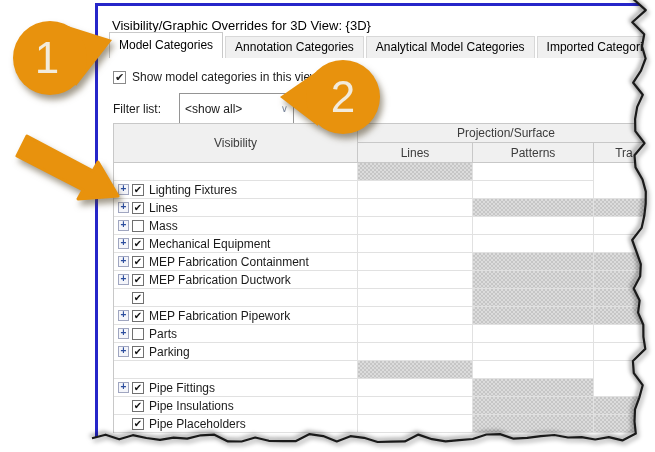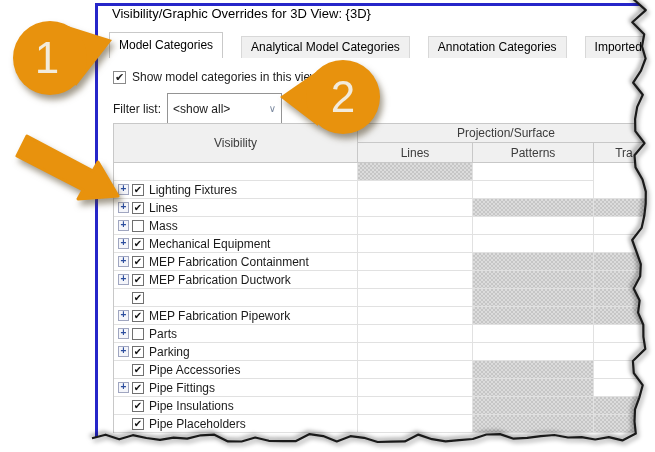--- a/index.html
+++ b/index.html
@@ -2,32 +2,32 @@
 <html><head>
 <meta charset="utf-8">
 <style>
   html,body{margin:0;padding:0;background:#fff;}
   .canvas{position:relative;width:655px;height:452px;overflow:hidden;background:#fff;
           font-family:"Liberation Sans",sans-serif;color:#1a1a1a;}
 
   
   .dialog{position:absolute;left:95px;top:3px;width:560px;height:449px;background:#fff;
           border-left:3px solid #2626C9;border-top:3px solid #2626C9;box-sizing:border-box;}
-  .titlebar{height:27px;display:flex;align-items:flex-start;padding-left:14px;font-size:13px;color:#000;}
-  .tabstrip{display:flex;align-items:flex-end;height:25px;padding-left:11px;gap:18px;}
+  .titlebar{height:27px;display:flex;align-items:flex-end;padding-left:14px;font-size:13px;color:#000;}
+  .tabstrip{display:flex;align-items:flex-end;height:25px;padding-left:11px;gap:2px;}
   .tab{font-size:12px;padding:0 9px;height:21px;line-height:21px;background:#f0f0f0;
        border:1px solid #d8d8d8;border-bottom:none;white-space:nowrap;color:#000;}
   .tab.active{background:#fff;height:25px;line-height:25px;border-color:#c9c9c9;z-index:2;}
 
   .controls{padding:11px 0 0 15px;}
   .checkrow{display:flex;align-items:center;gap:6px;font-size:12px;height:16px;margin-bottom:8px;}
   .cb{width:13px;height:13px;border:1px solid #8a8a8a;background:#fff;box-sizing:border-box;
       font-size:11px;line-height:11px;text-align:center;color:#222;}
   .cb.checked::before{content:"✔";}
-  .filterrow{display:flex;align-items:center;font-size:12px;gap:6px;}
+  .filterrow{display:flex;align-items:center;font-size:12px;gap:18px;}
   .combo{width:115px;height:21px;border:1px solid #949494;background:#fff;box-sizing:border-box;
          display:flex;align-items:center;justify-content:space-between;padding:15px 5px;font-size:12px;}
   .chev{color:#7c8aa0;font-size:10px;line-height:10px;}
 
   
   .vtable{position:absolute;left:15px;top:117px;width:542px;border-left:1px solid #c8c8c8;
           border-top:1px solid #c8c8c8;box-sizing:border-box;}
   .thead{display:grid;grid-template-columns:244px 115px 121px 61px;grid-template-rows:19px 20px;}
   .hcell{background:#f0f0f0;border-right:1px solid #c8c8c8;border-bottom:1px solid #c8c8c8;
          display:flex;align-items:center;justify-content:center;font-size:12px;color:#3c3c3c;
@@ -63,22 +63,22 @@
 
 <div class="canvas">
 
   <div class="dialog">
     <div class="titlebar">
       <span>Visibility/Graphic Overrides for 3D View: {3D}</span>
     </div>
 
     <div class="tabstrip">
       <div class="tab active">Model Categories</div>
+      <div class="tab">Annotation Categories</div>
       <div class="tab">Analytical Model Categories</div>
-      <div class="tab">Annotation Categories</div>
       <div class="tab">Imported Categories</div>
 
     </div>
 
     <div class="controls">
       <div class="checkrow">
         <span class="cb checked" id="main-cb"></span>
         <span>Show model categories in this view</span>
       </div>
       <div class="filterrow">
@@ -197,25 +197,20 @@
     <div class="cell vis">
       <span class="exp"></span>
       <span class="cbx checked"></span>
       <span class="rlabel">Parking</span>
     </div>
     <div class="cell"></div>
     <div class="cell"></div>
     <div class="cell"></div>
   </div>
           <div class="trow">
-    <div class="cell vis">
-      <span class="exp hidden"></span>
-      <span class="cbx checked"></span>
-      <span class="rlabel">Pipe Accessories</span>
-    </div>
     <div class="cell"></div>
     <div class="cell hatch"></div>
     <div class="cell"></div>
   </div>
           <div class="trow">
     <div class="cell vis">
       <span class="exp"></span>
       <span class="cbx checked"></span>
       <span class="rlabel">Pipe Fittings</span>
     </div>

